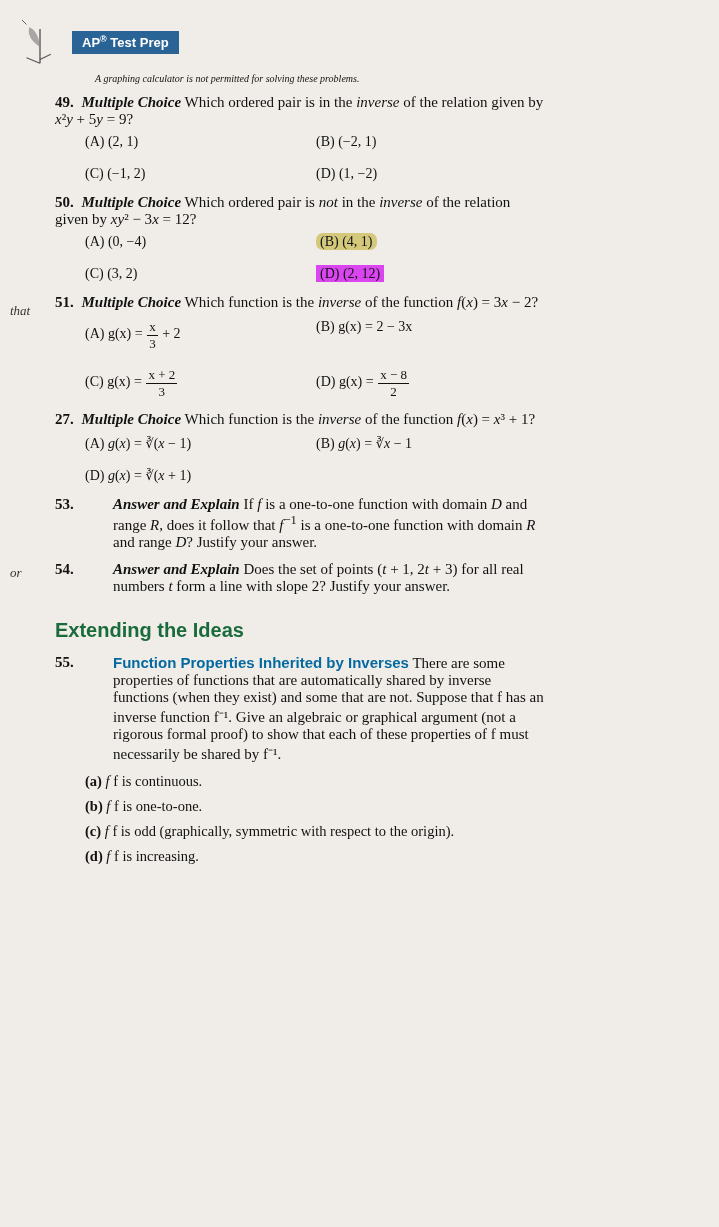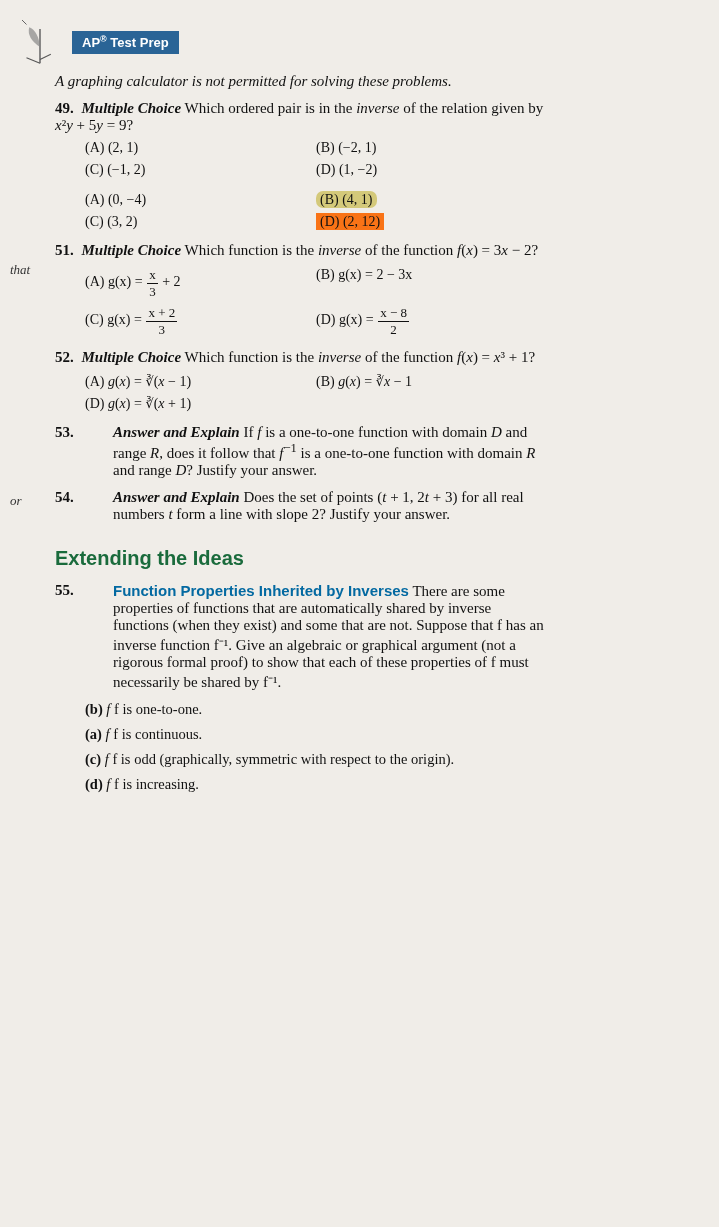--- a/index.html
+++ b/index.html
@@ -48,39 +48,40 @@
     }
 
     
     .content {
       padding: 0 30px 0 55px;
     }
 
     .intro-text {
       font-style: italic;
       margin-bottom: 10px;
-      font-size: 15px;
+      font-size: 10px;
+      margin-left: 40px;
     }
     .intro-text em {
       font-style: italic;
     }
     .problem-type {
       font-weight: bold;
       font-style: italic;
     }
     .problem-number-inline {
       font-weight: bold;
       margin-right: 4px;
     }
 
     
     .options-grid {
       display: grid;
       grid-template-columns: 1fr 1fr;
-      gap: 2px 0;
+      gap: 12px 0;
       margin-left: 30px;
       margin-top: 4px;
     }
     .option {
       font-size: 14px;
       padding: 2px 0;
     }
 
     
     .extending-section {
@@ -158,21 +159,21 @@
       flex: 1;
     }
 
     
     .highlight-bg {
       background: #d4c97a;
       padding: 1px 4px;
       border-radius: 7px;
     }
     .highlight-bg2 {
-      background: #f97316;
+      background: #d946ef;
       padding: 1px 4px;
     }
 
     .problem-block {
       margin-bottom: 10px;
     }
   </style>
 </head>
 <body>
 
@@ -209,34 +210,39 @@
       </div>
       <div class="options-grid">
         <div class="option"><span>(A) (2, 1)</span></div>
         <div class="option"><span>(B) (−2, 1)</span></div>
         <div class="option"><span>(C) (−1, 2)</span></div>
         <div class="option"><span>(D) (1, −2)</span></div>
       </div>
     </div>
 
     <div class="problem-block">
+      <div>
+        <span class="problem-number-inline">50.</span>
+        <span class="problem-type">Multiple Choice</span>
+        <span> Which ordered pair is <em>not</em> in the <em>inverse</em> of the relation given by <em>xy</em>² − 3<em>x</em> = 12?</span>
+      </div>
       <div class="options-grid">
         <div class="option"><span>(A) (0, −4)</span></div>
         <div class="option">
           <span class="highlight-bg">(B) (4, 1)</span>
         </div>
         <div class="option"><span>(C) (3, 2)</span></div>
         <div class="option">
           <span class="highlight-bg2">(D) (2, 12)</span>
         </div>
       </div>
     </div>
 
     <div style="position:relative;">
-      <span class="side-label" style="top: 20px; left: -45px;">that</span>
+      <span class="side-label" style="top: 9px; left: -45px;">that</span>
 
       <div class="problem-block">
         <div>
           <span class="problem-number-inline">51.</span>
           <span class="problem-type">Multiple Choice</span>
           <span> Which function is the <em>inverse</em> of the function <em>f</em>(<em>x</em>) = 3<em>x</em> − 2?</span>
         </div>
         <div class="options-grid" style="margin-top:6px;">
 
           <div class="option">
@@ -266,21 +272,21 @@
               <span class="num">x − 8</span>
               <span class="den">2</span>
             </span>
           </div>
         </div>
       </div>
     </div>
 
     <div class="problem-block">
       <div>
-        <span class="problem-number-inline">52.</span>
+        <span class="problem-number-inline">27.</span>
         <span class="problem-type">Multiple Choice</span>
         <span> Which function is the <em>inverse</em> of the function <em>f</em>(<em>x</em>) = <em>x</em>³ + 1?</span>
       </div>
       <div class="options-grid" style="margin-top:6px;">
         <div class="option">(A) <em>g</em>(<em>x</em>) = <span style="font-size:13px;">∛</span>(<em>x</em> − 1)</div>
         <div class="option">(B) <em>g</em>(<em>x</em>) = <span style="font-size:13px;">∛</span><em>x</em> − 1</div>
         <div class="option">(D) <em>g</em>(<em>x</em>) = <span style="font-size:13px;">∛</span>(<em>x</em> + 1)</div>
       </div>
     </div>
 
@@ -314,26 +320,26 @@
         <div class="prob-row">
           <span class="prob-num-col"><strong>55.</strong></span>
           <div class="prob-content-col">
             <span class="fp-title">Function Properties Inherited by Inverses</span>
             <span> <span>There are some properties of functions that are automatically shared by inverse functions (when they exist) and some that are not. Suppose that f has an inverse function f⁻¹. Give an algebraic or graphical argument (not a rigorous formal proof) to show that each of these properties of f must necessarily be shared by f⁻¹.</span></span>
           </div>
         </div>
 
         <div class="sub-items">
           <div class="sub-item">
+            <span class="sub-item-label">(a)</span>
+            <span> <em>f</em> <span>f is continuous.</span></span>
+          </div>
+          <div class="sub-item">
             <span class="sub-item-label">(b)</span>
             <span> <em>f</em> <span>f is one-to-one.</span></span>
-          </div>
-          <div class="sub-item">
-            <span class="sub-item-label">(a)</span>
-            <span> <em>f</em> <span>f is continuous.</span></span>
           </div>
           <div class="sub-item">
             <span class="sub-item-label">(c)</span>
             <span> <em>f</em> <span>f is odd (graphically, symmetric with respect to the origin).</span></span>
           </div>
           <div class="sub-item">
             <span class="sub-item-label">(d)</span>
             <span> <em>f</em> <span>f is increasing.</span></span>
           </div>
         </div>

